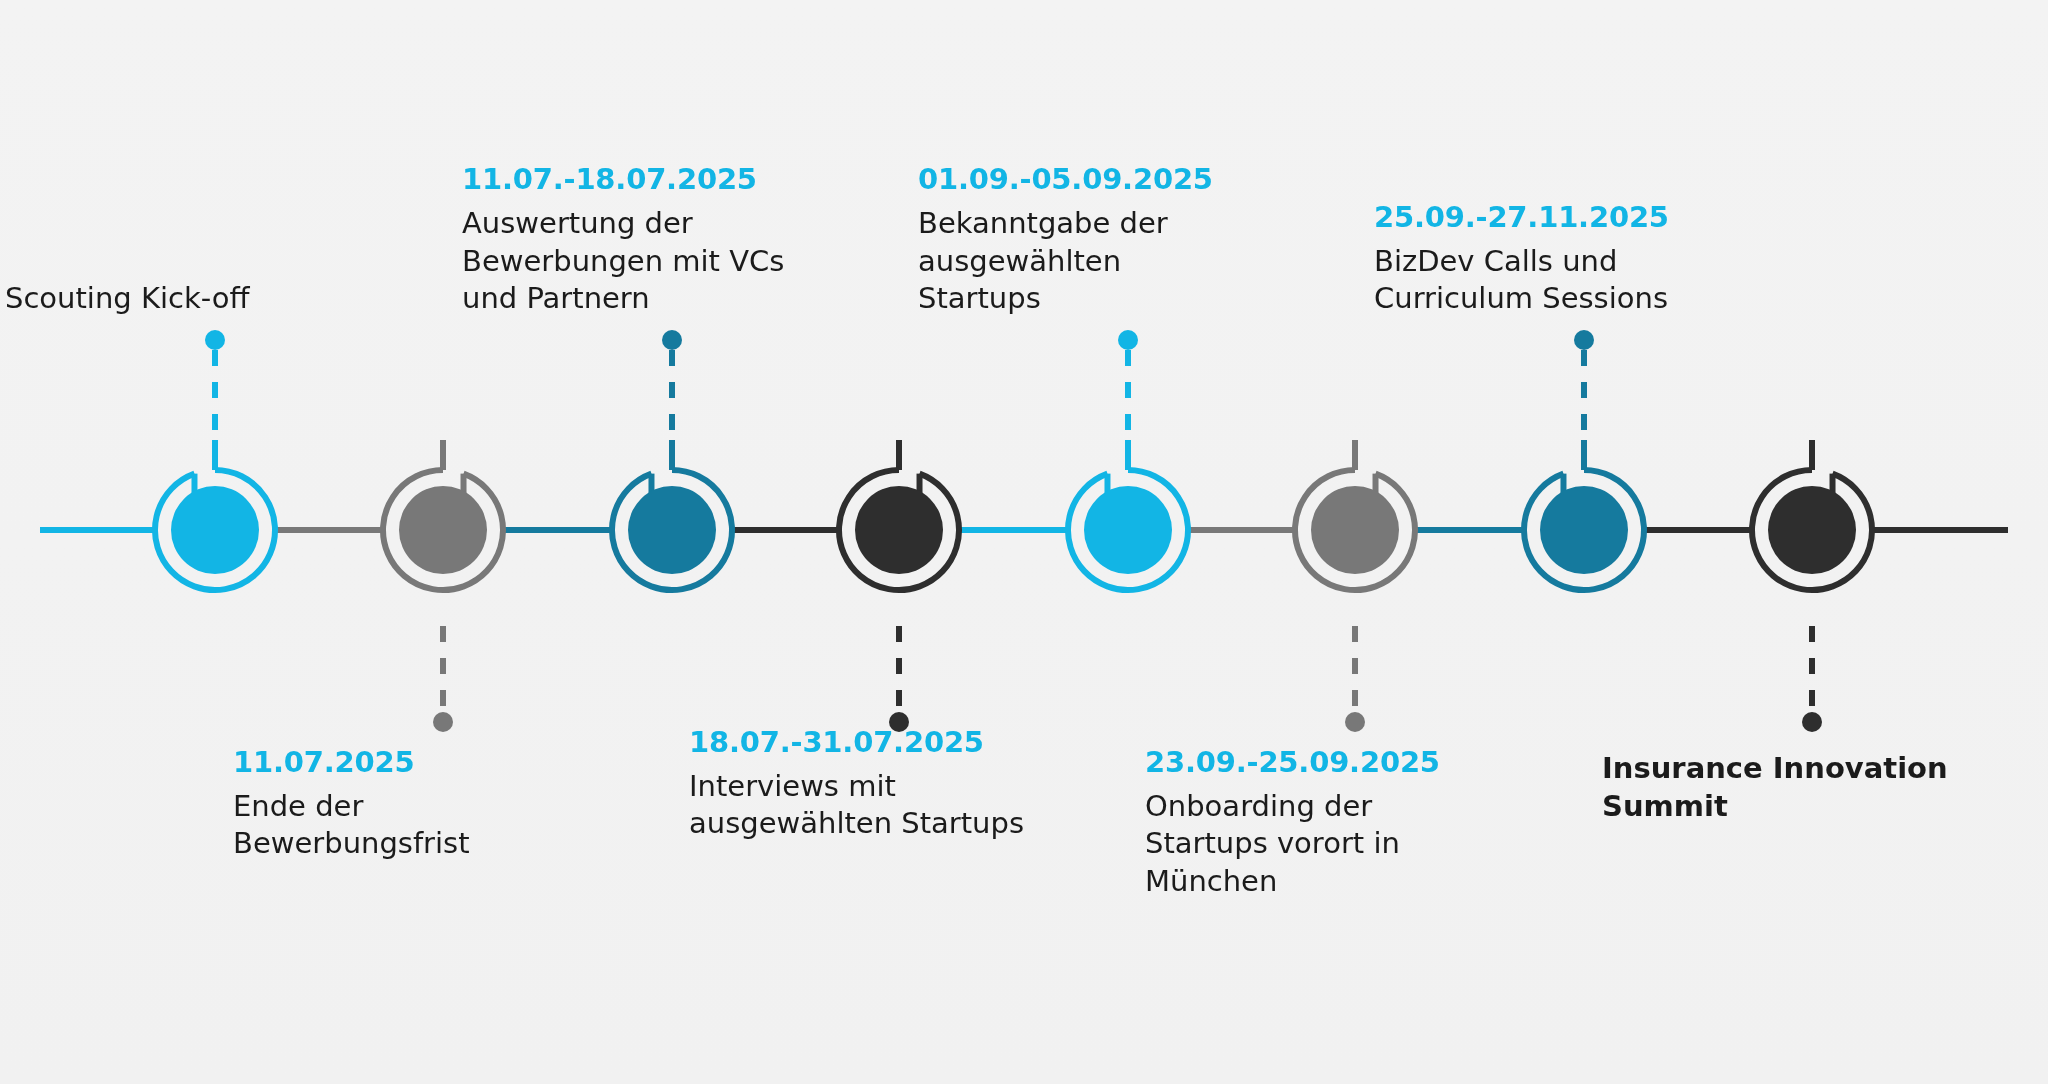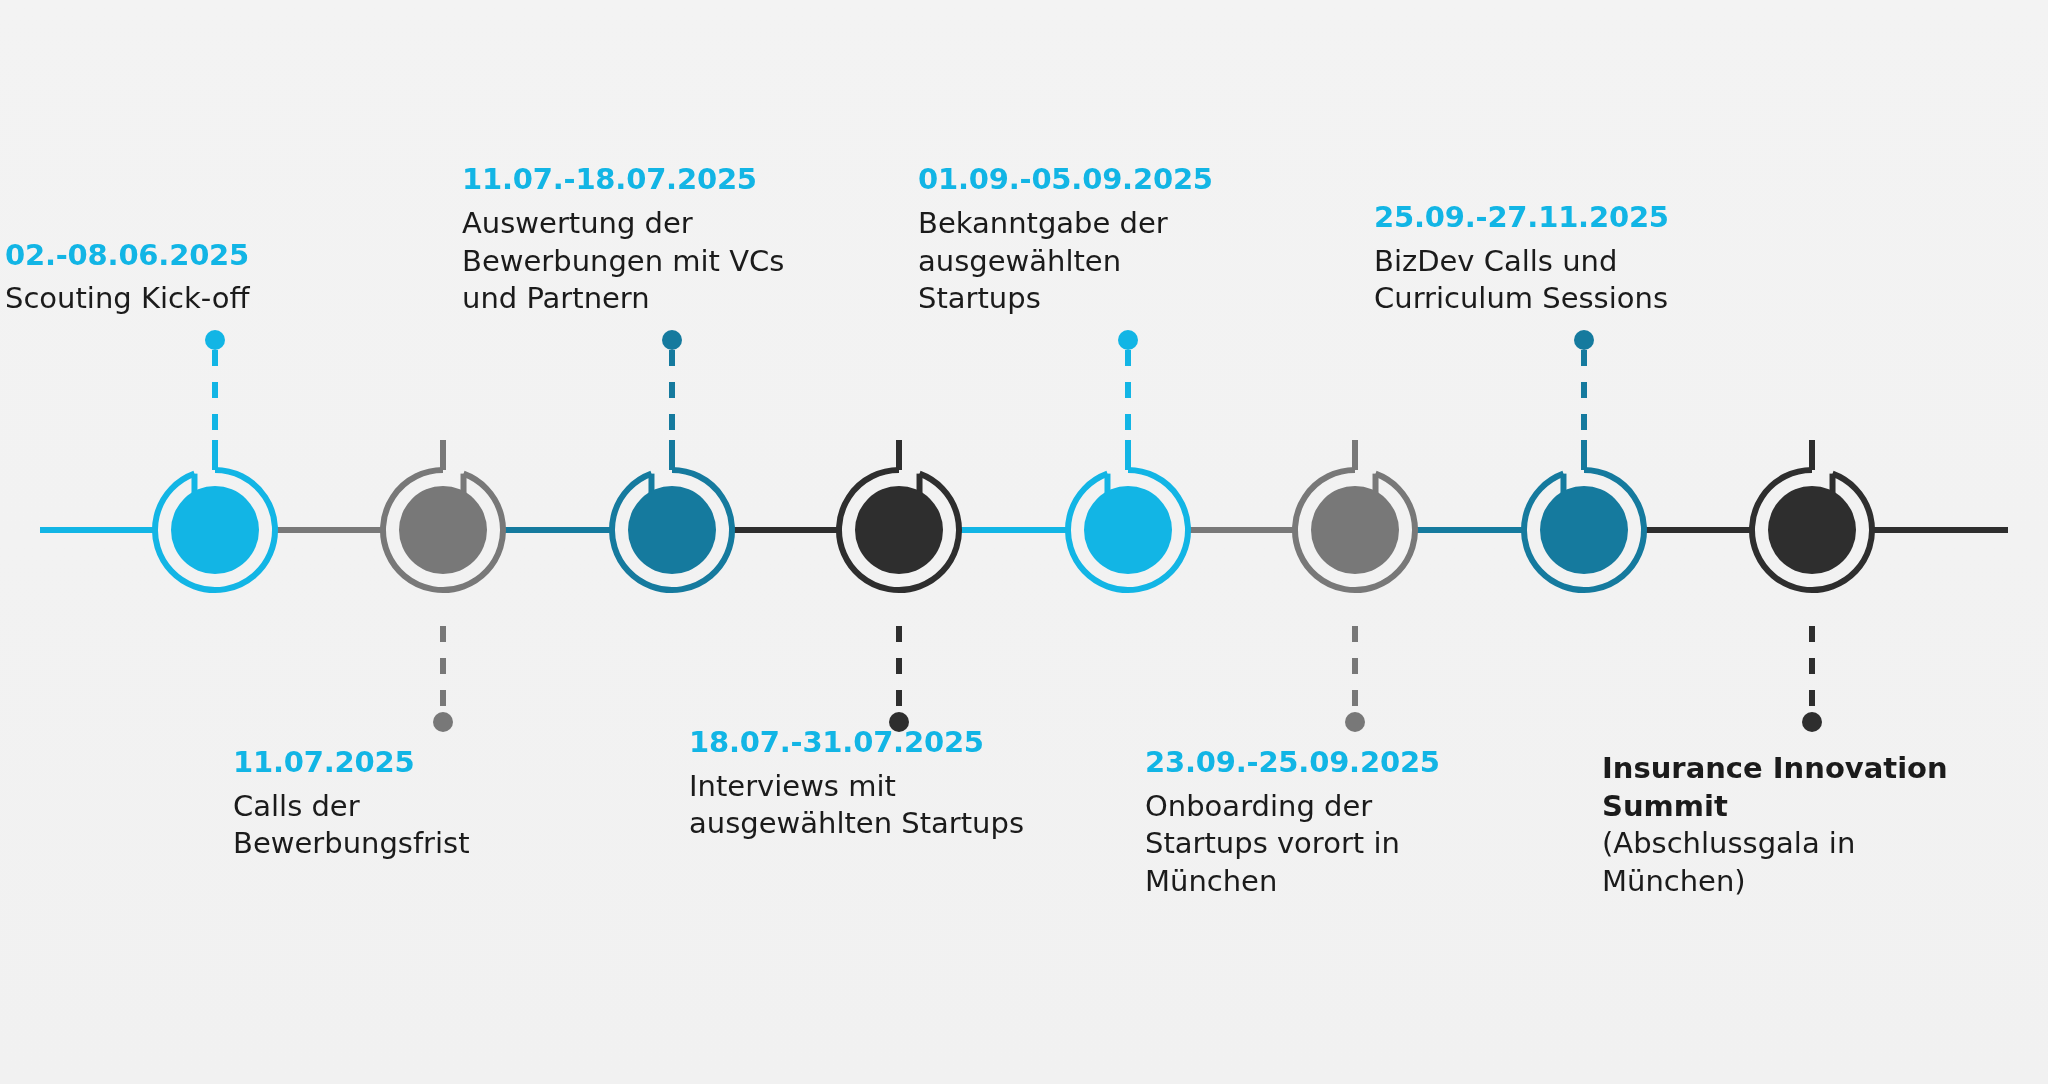--- a/index.html
+++ b/index.html
@@ -151,26 +151,25 @@
         <circle cx="1812" cy="530" r="44" fill="#2E2E2E"></circle>
       </g>
       <g>
         <line x1="1812" y1="626" x2="1812" y2="712" stroke="#2E2E2E" stroke-width="6" stroke-dasharray="16 16"></line>
         <circle cx="1812" cy="722" r="10" fill="#2E2E2E"></circle>
       </g>
     </svg>
 
   <div id="labels-layer">
       <div class="label-block" style="width: 420px; left: 5px; bottom: 766px;">
-        <div class="label-date" style="color: rgb(18, 181, 229);">02.-08.06.2025</div>
         <div class="label-text">Scouting Kick-off</div>
       </div>
       <div class="label-block" style="width: 420px; left: 233px; top: 744px;">
         <div class="label-date" style="color: rgb(18, 181, 229);">11.07.2025</div>
-        <div class="label-text">Calls der
+        <div class="label-text">Ende der
 Bewerbungsfrist</div>
       </div>
       <div class="label-block" style="width: 420px; left: 462px; bottom: 766px;">
         <div class="label-date" style="color: rgb(18, 181, 229);">11.07.-18.07.2025</div>
         <div class="label-text">Auswertung der
 Bewerbungen mit VCs
 und Partnern</div>
       </div>
       <div class="label-block" style="width: 420px; left: 689px; top: 724px;">
         <div class="label-date" style="color: rgb(18, 181, 229);">18.07.-31.07.2025</div>
@@ -190,18 +189,16 @@
 München</div>
       </div>
       <div class="label-block" style="width: 420px; left: 1374px; bottom: 766px;">
         <div class="label-date" style="color: rgb(18, 181, 229);">25.09.-27.11.2025</div>
         <div class="label-text">BizDev Calls und
 Curriculum Sessions</div>
       </div>
       <div class="label-block" style="width: 420px; left: 1602px; top: 744px;">
         <div class="label-text bold-lead">Insurance Innovation
 Summit</div>
-        <div class="label-sub">(Abschlussgala in
-München)</div>
       </div>
     </div>
 
 </div>
 
 </body></html>

